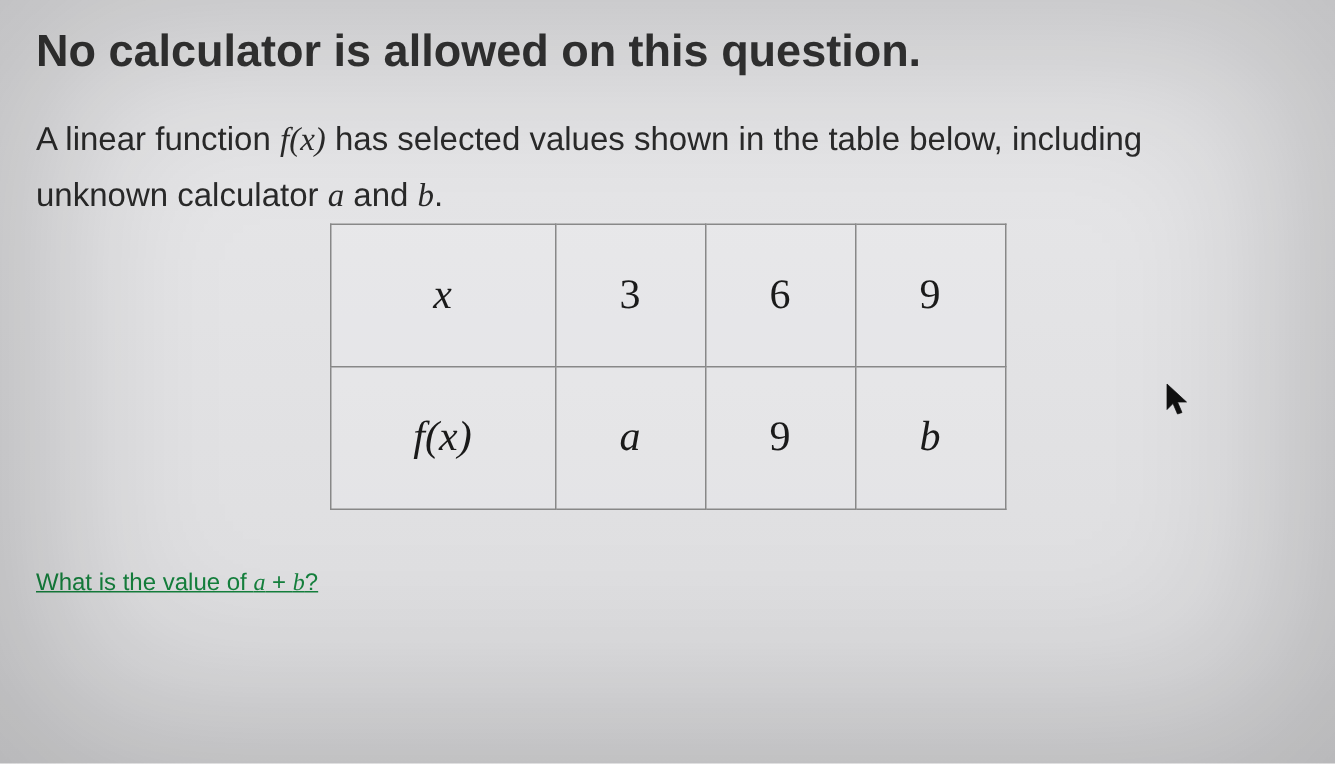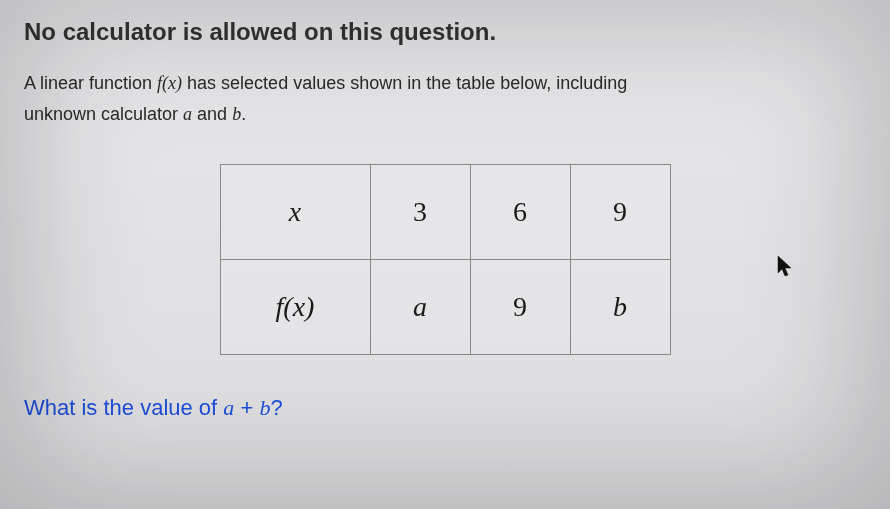--- a/index.html
+++ b/index.html
@@ -13,30 +13,29 @@
       background: linear-gradient(to bottom, #e8e8ea 0%, #dcdcde 100%);
       font-family: Georgia, 'Times New Roman', serif;
       color: #2a2a2a;
       padding: 18px 24px;
       position: relative;
       overflow: hidden;
     }
     .instruction {
       font-family: Arial, Helvetica, sans-serif;
       font-weight: bold;
-      font-size: 24px;
+      font-size: 30px;
       color: #333;
       margin-bottom: 22px;
     }
     .problem-text {
       font-family: Arial, Helvetica, sans-serif;
-      font-size: 18px;
+      font-size: 22px;
       line-height: 1.7;
       color: #2a2a2a;
-      margin-bottom: 35px;
     }
     .math-var {
       font-family: Georgia, 'Times New Roman', serif;
       font-style: italic;
     }
     .table-wrap {
       display: flex;
       justify-content: center;
       margin-bottom: 40px;
       position: relative;
@@ -58,22 +57,23 @@
       font-style: italic;
     }
     td.value-cell {
       width: 100px;
     }
     .fx {
       font-style: italic;
     }
     .question {
       font-family: Arial, Helvetica, sans-serif;
-      font-size: 22px;
-      color: #1d4ed8;
+      font-size: 16px;
+      color: #15803d;
+      text-decoration: underline;
     }
     .cursor {
       position: absolute;
       right: 95px;
       top: 255px;
       font-size: 22px;
       color: #111;
       pointer-events: none;
     }
     .vignette {

